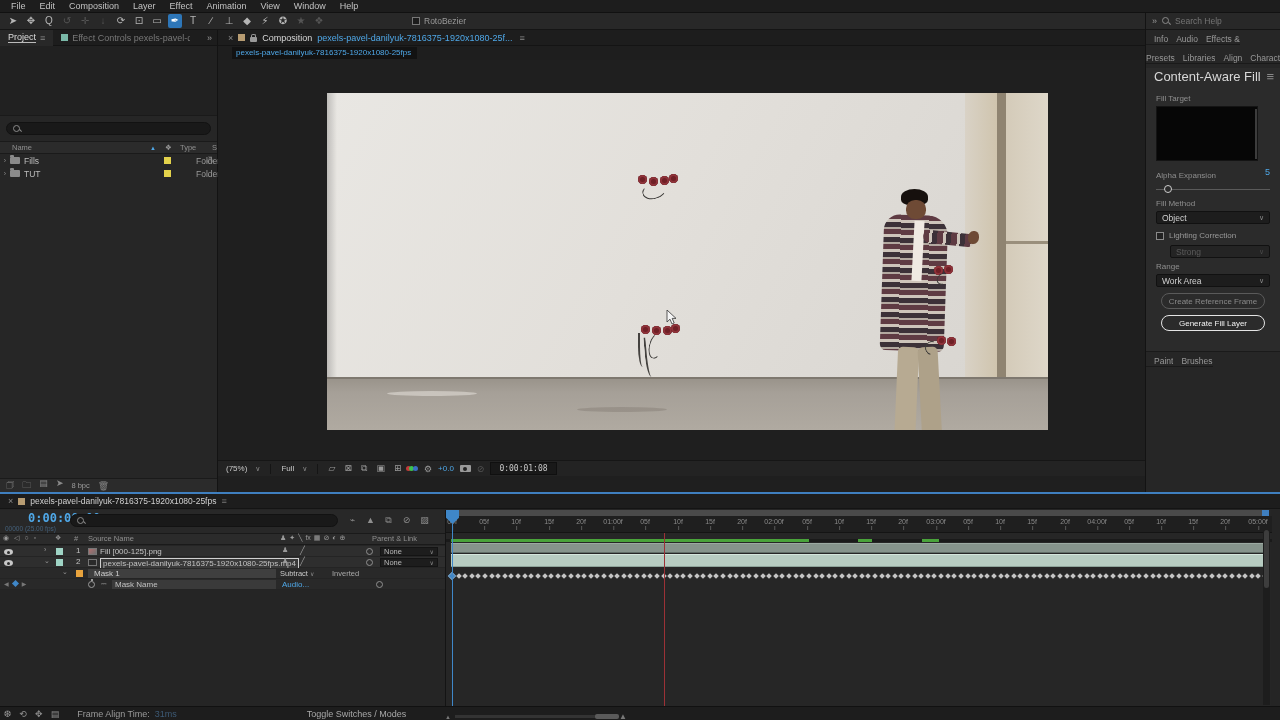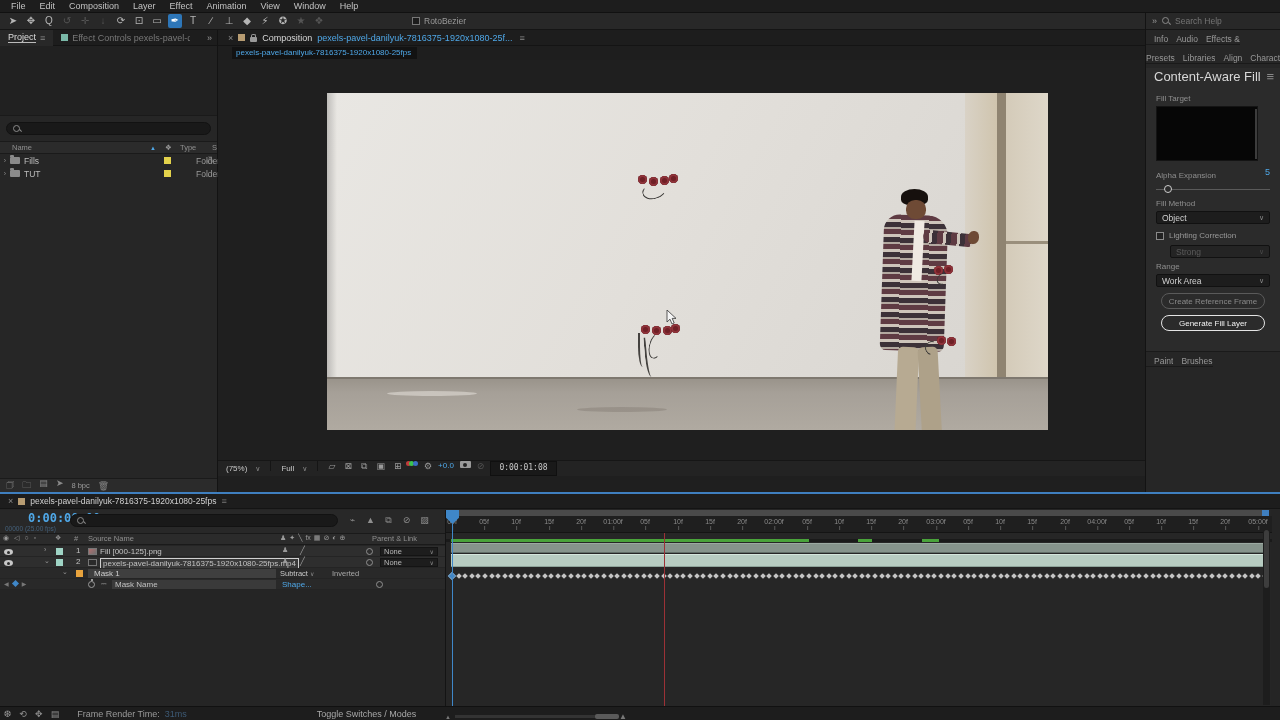--- a/index.html
+++ b/index.html
@@ -144,21 +144,21 @@
 
   .socket { position:absolute; width:9px; height:9px; border-radius:50%; background:#6f2026;
     box-shadow:inset 0 0 0 2px #8e3239, inset 0 0 2px #2a0c0e; }
   .wire { position:absolute; border:1.5px solid #3e3c3a; border-radius:50%; border-top-color:transparent; border-right-color:transparent; }
   .wire2 { position:absolute; width:8px; height:34px; border-left:2px solid #44423f; border-radius:0 0 0 60%; }
 
   #cursor { position:absolute; left:448px; top:250px; }
 
   
   #viewer-bottom { position:absolute; left:0; bottom:0; width:927px; height:16px; background:#232323;
-    border-top:1px solid #161616; display:flex; gap:6px; padding:0 8px; color:#9a9a9a; }
+    border-top:1px solid #161616; display:flex; align-items:center; gap:6px; padding:0 8px; color:#9a9a9a; }
   .vb-dd { display:flex; align-items:center; gap:8px; color:#c8c8c8; font-size:8px; }
   .vb-dd .ar { color:#8a8a8a; font-size:7px; }
   .vb-sep { width:1px; height:10px; background:#151515; margin:0 4px; }
   .vb-ic { color:#9a9a9a; font-size:9px; }
   .rgb-ic { display:inline-flex; }
   .rgb-ic i { width:5px; height:5px; border-radius:50%; display:inline-block; margin-left:-1.5px; }
   #exposure { color:#4fa8e8; font-size:8px; }
   .cam-ic { position:relative; width:11px; height:7px; background:#9a9a9a; border-radius:1px; display:inline-block; }
   .cam-ic::after { content:""; position:absolute; left:3.5px; top:1.5px; width:4px; height:4px; border-radius:50%; background:#232323; }
   #vb-tc { background:#191919; border:1px solid #101010; color:#c8c8c8; padding:1px 8px;
@@ -577,21 +577,21 @@
     </div>
     <div class="tl-row dark" style="top:85px;">
       <span class="kfnav">
         <span>◀</span>
         <span class="dia"></span>
         <span>▶</span>
       </span>
       <span class="stopwatch"></span>
       <span class="graph-ic">⎓</span>
       <span class="propname">Mask Name</span>
-      <span class="propval">Shape...</span>
+      <span class="propval">Audio...</span>
       <span class="pickwhip" style="left:376px;"></span>
     </div>
 
     <div id="tl-right">
       <div id="workarea">
         <span class="capL"></span>
         <span class="capR"></span>
       </div>
       <div id="ruler">
           <span style="left: 6px;">00f</span>
@@ -763,21 +763,21 @@
     </div>
   </div>
 
   <div id="statusbar">
     <span style="display:flex;gap:8px;margin-left:4px;">
         <span class="blue">❆</span>
         <span>⟲</span>
         <span>✥</span>
         <span>▤</span>
       </span>
-    <span id="frt-label">Frame Render Time:</span>
+    <span id="frt-label">Frame Align Time:</span>
     <span id="frt-value">31ms</span>
     <span id="toggle-sm">Toggle Switches / Modes</span>
     <span id="zoom-slider">
       <span class="mtn">▲</span>
       <span class="track">
           <span class="thumb"></span>
         </span>
       <span class="mtn" style="font-size:8px;">▲</span>
     </span>
   </div>

